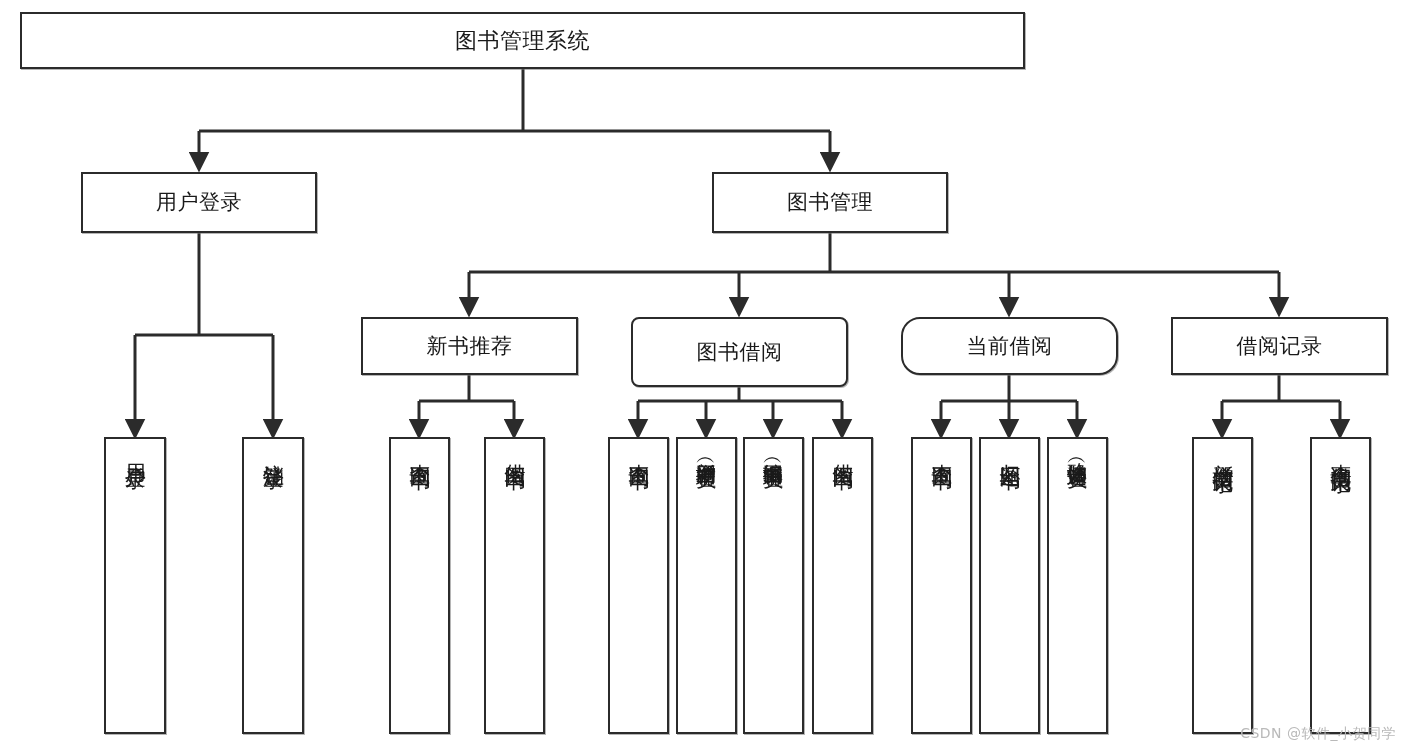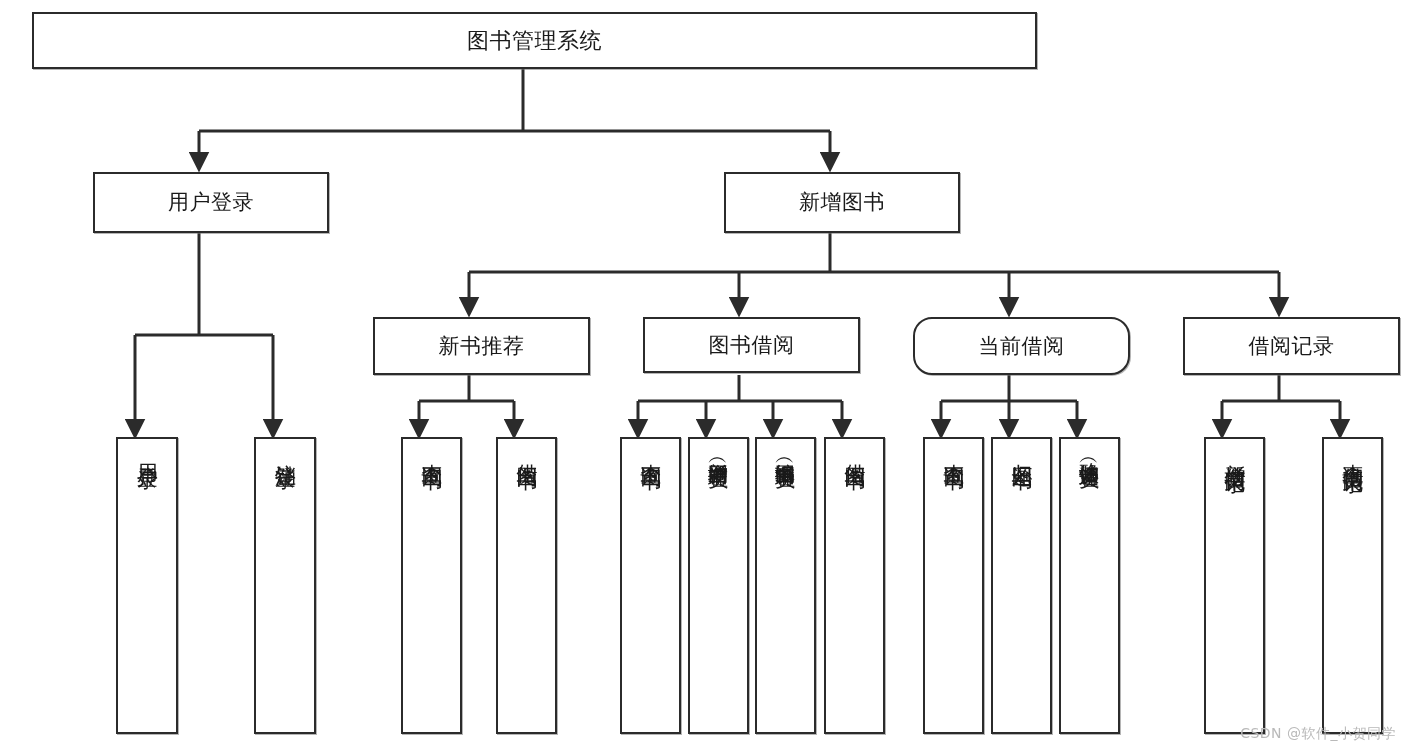--- a/index.html
+++ b/index.html
@@ -39,21 +39,20 @@
     position: absolute;
     box-sizing: border-box;
     background: #ffffff;
     border: 2px solid #2b2b2b;
     box-shadow: 1px 1px 0 rgba(120,120,120,0.55);
     display: flex;
     align-items: center;
     justify-content: center;
     text-align: center;
     z-index: 2;
-    margin-left: 12px;
   }
 
   .node .label {
     display: block;
     line-height: 1.18;
     letter-spacing: 0.5px;
     color: #1a1a1a;
   }
 
   
@@ -154,28 +153,28 @@
 
   <div class="node h root" style="left:20px; top:12px; width:1005px; height:57px;">
     <span class="label">图书管理系统</span>
   </div>
 
   <div class="node h" style="left:81px; top:172px; width:236px; height:61px;">
     <span class="label">用户登录</span>
   </div>
 
   <div class="node h" style="left:712px; top:172px; width:236px; height:61px;">
-    <span class="label">新增图书</span>
+    <span class="label">图书管理</span>
   </div>
 
   <div class="node h" style="left:361px; top:317px; width:217px; height:58px;">
     <span class="label">新书推荐</span>
   </div>
 
-  <div class="node h" style="left:631px; top:317px; width:217px; height:56px;">
+  <div class="node h" style="left:631px; top:317px; width:217px; height:70px;border-radius:8px;">
     <span class="label">图书借阅</span>
   </div>
 
   <div class="node h" style="left:901px; top:317px; width:217px; height:58px;border-radius:19px;">
     <span class="label">当前借阅</span>
   </div>
 
   <div class="node h" style="left:1171px; top:317px; width:217px; height:58px;">
     <span class="label">借阅记录</span>
   </div>

